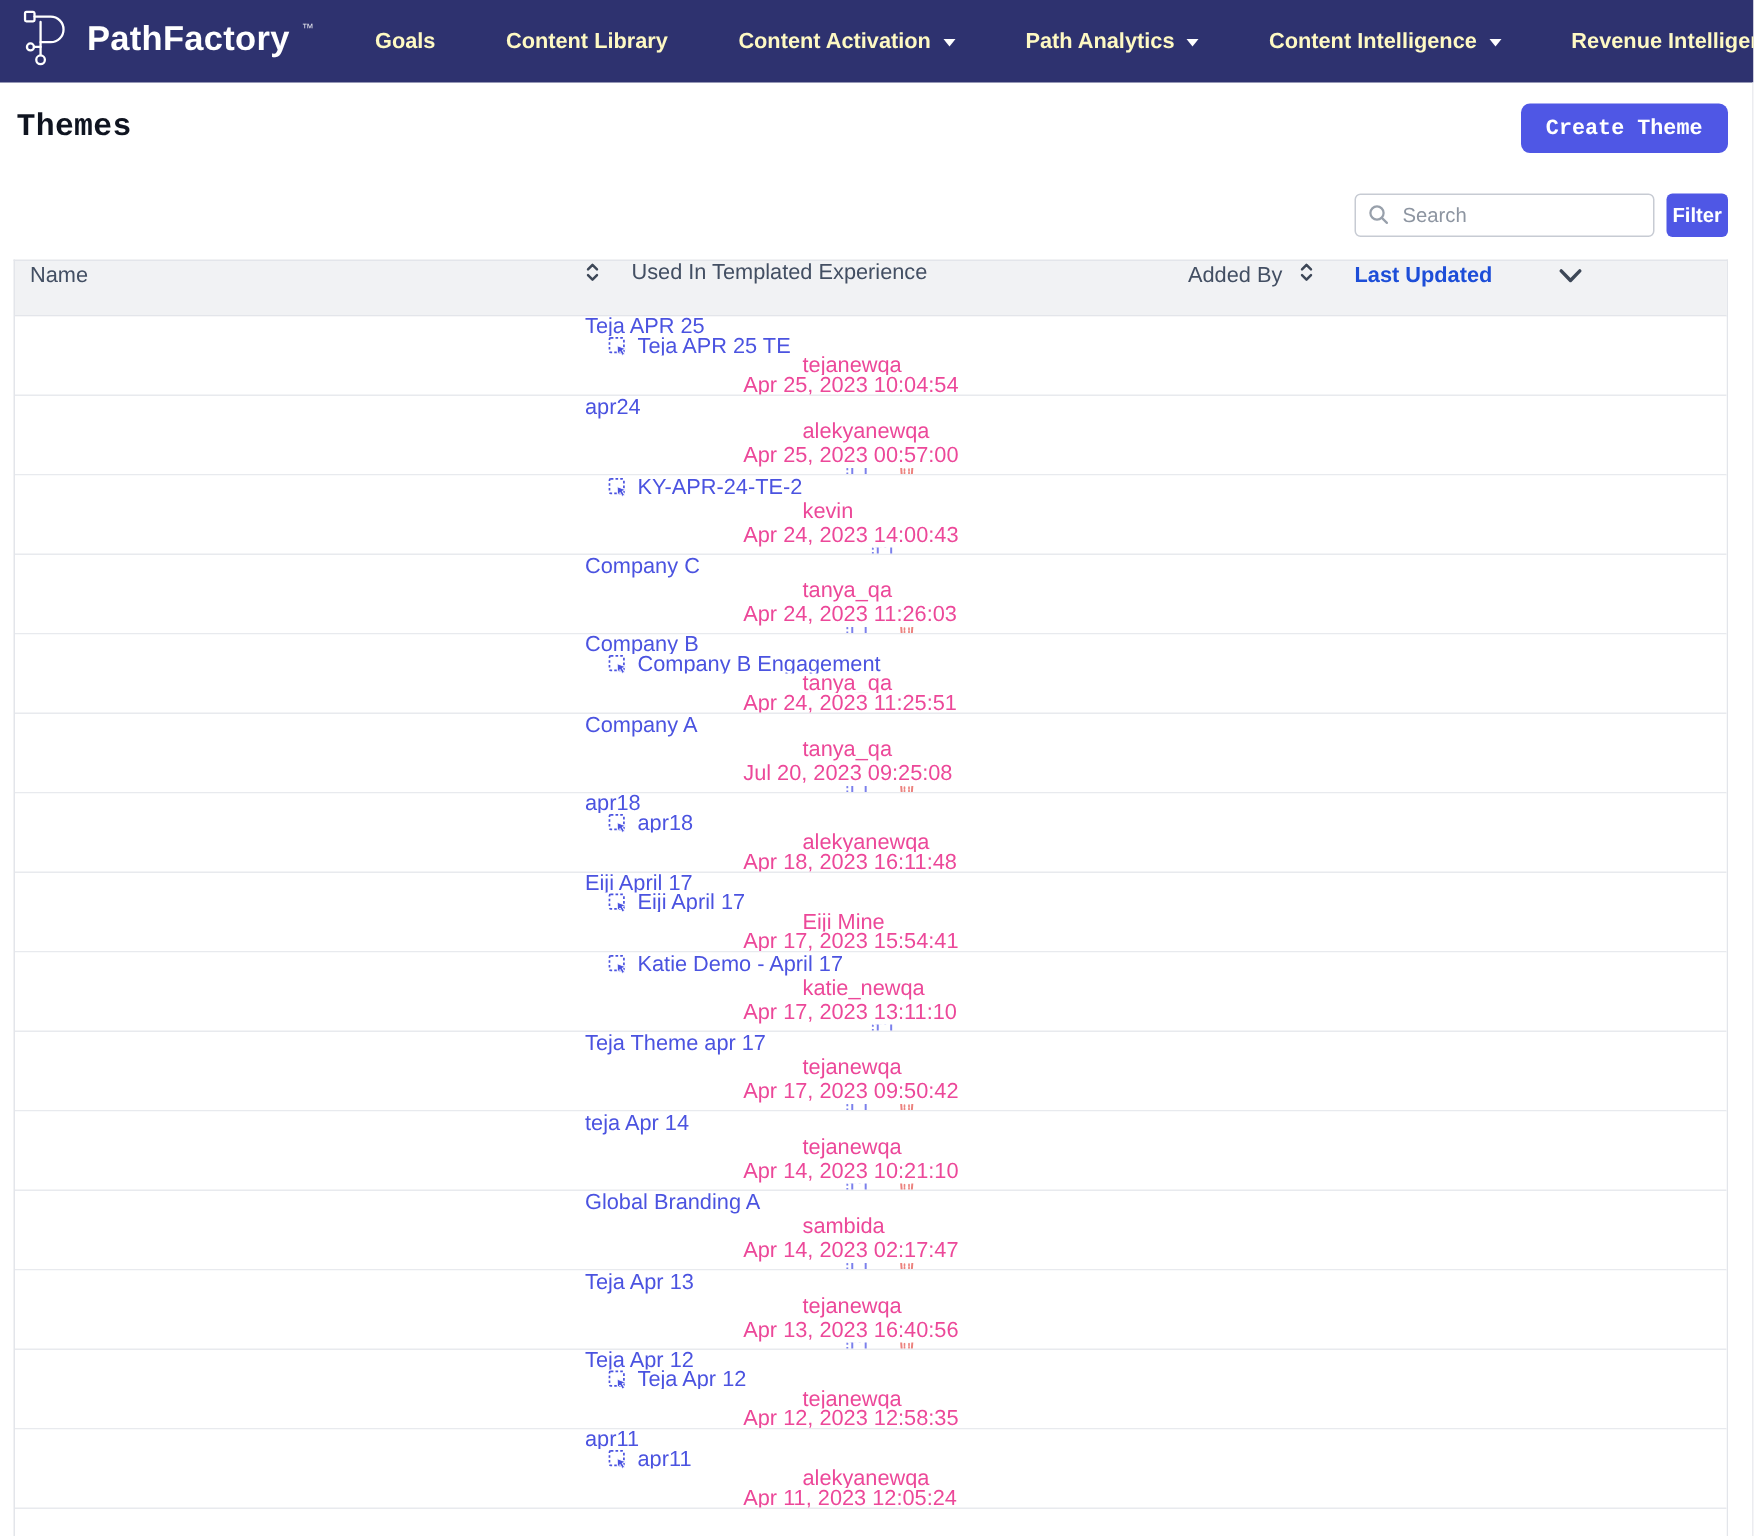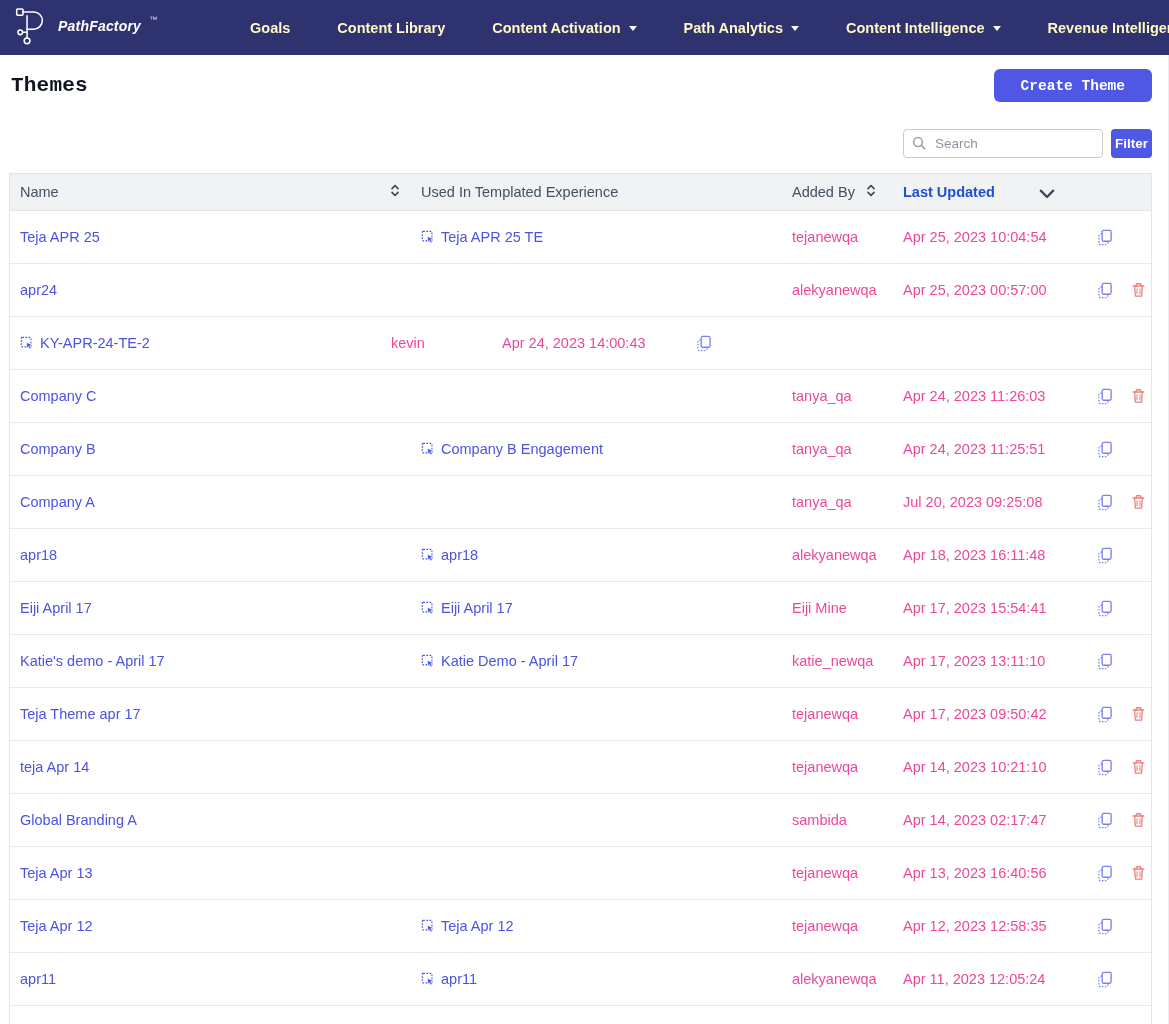--- a/index.html
+++ b/index.html
@@ -3,51 +3,51 @@
 <meta charset="utf-8">
 <style>
   * { margin:0; padding:0; box-sizing:border-box; }
   html,body { width:1169px; height:1024px; overflow:hidden; background:#fff;
               font-family:"Liberation Sans", "DejaVu Sans", sans-serif; }
 
   
   .topnav { height:55px; background:#2E326F; display:flex; align-items:center;
             padding:0 16px 0 14px; color:#fff; }
   .brand { display:flex; align-items:flex-start; gap:8px; min-width:192px; }
-  .brand-name { font-size:14px; font-weight:700; letter-spacing:.2px; line-height:40px;font-style:italic; }
+  .brand-name { font-size:23px; font-weight:700; letter-spacing:.2px; line-height:40px; }
   .brand-tm { font-size:8px; margin-top:9px; opacity:.85; }
   .nav-items { display:flex; align-items:center; gap:47px; margin-left:44px; }
   .nav-item { font-size:14.5px; font-weight:700; color:#fef9c3; cursor:pointer;
               display:flex; align-items:center; gap:8px; white-space:nowrap; }
   .caret { width:0; height:0; border-left:4.5px solid transparent;
            border-right:4.5px solid transparent; border-top:5.5px solid #fff;
            display:inline-block; margin-top:1px; }
 
   
   .main { padding:0 17px 0 9px; position:relative; }
   .page-head { display:flex; align-items:center; justify-content:space-between; margin-top:14px;font-family:Liberation Mono, monospace; }
   .page-title { font-size:21px; font-weight:700; color:#0F1420; letter-spacing:.2px; padding-left:2px; }
   .btn { background:#4F57E5; color:#fff; border:none; border-radius:6px; cursor:pointer;
          font-family:inherit; font-weight:700; }
-  .btn-create { height:33px; padding:0 27px; font-size:14.5px; }
+  .btn-create { height:33px; padding:0 17px; font-size:14.5px; }
   .toolbar { display:flex; justify-content:flex-end; align-items:center; gap:8px; margin-top:27px; }
   .search-box { position:relative; width:200px; height:29px; }
   .search-box input { width:100%; height:100%; border:1px solid #C7CBD3; border-radius:4px;
          padding:0 8px 0 31px; font-size:13.5px; color:#333; font-family:inherit; outline:none; }
   .search-box input::placeholder { color:#8D95A1; }
   .search-ic { position:absolute; left:9px; top:7px; }
   .btn-filter { height:29px; padding:0 4px; font-size:13.5px; border-radius:4px; }
 
   
   .table { margin-top:15px; border:1px solid #E3E5EA; border-bottom:none; height:860px;
            background:#fff; }
-  .thead { display:flex; align-items:center; height:37px; background:#F1F2F4;
+  .thead { display:flex; align-items:flex-start; height:37px; background:#F1F2F4;
            border-bottom:1px solid #E3E5EA; color:#434F63; font-size:14.5px; }
   .tr { display:flex; align-items:center; height:53px; border-bottom:1px solid #E8EAEE;
-        font-size:14.5px; background:#fff; }
+        font-size:14.5px; background:#fff;flex-direction:column; }
   .td, .th { padding-left:10px; display:flex; align-items:center; overflow:hidden; }
   .c-name { width:401px; }
   .c-exp  { width:371px; }
   .c-added{ width:111px; }
   .c-upd  { width:190px; }
   .c-act  { flex:1; padding-left:14px; gap:18px; }
   .th.c-name .sort { margin-left:auto; margin-right:10px; }
   .th.c-added { justify-content:space-between; padding-right:16px; }
   .th.c-upd { font-weight:700; color:#1d4ed8; }
   .th.c-upd .chev { margin-left:44px; margin-top:3px; }
@@ -407,23 +407,20 @@
         <svg width="16" height="17" viewBox="0 0 17 18">
           <rect x="2" y="5.5" width="9.5" height="11" rx="1.6" fill="none" stroke="#7B80EC" stroke-width="1.3" stroke-dasharray="1.6 1.5"></rect>
           <rect x="5.5" y="1.5" width="9.5" height="11.5" rx="1.6" fill="#ffffff" stroke="#7B80EC" stroke-width="1.4"></rect>
         </svg>
       </button>
 
     </div>
   </div>
 
   <div class="tr">
-    <div class="td c-name">
-      <a class="link">Katie's demo - April 17</a>
-    </div>
     <div class="td c-exp">
       <a class="link exp-link">
         <span class="exp-ic">
           <svg width="14" height="14" viewBox="0 0 16 16">
             <rect x="1.5" y="1.5" width="11" height="11" rx="1" fill="none" stroke="currentColor" stroke-width="1.3" stroke-dasharray="2 1.6"></rect>
             <path d="M7.4 7.4 L14.2 9.9 L11.2 10.8 L13 13.8 L11.3 14.8 L9.6 11.8 L7.6 13.9 Z" fill="currentColor" stroke="#fff" stroke-width="0.7"></path>
           </svg>
         </span>
         <span class="exp-label">Katie Demo - April 17</span>
       </a>

